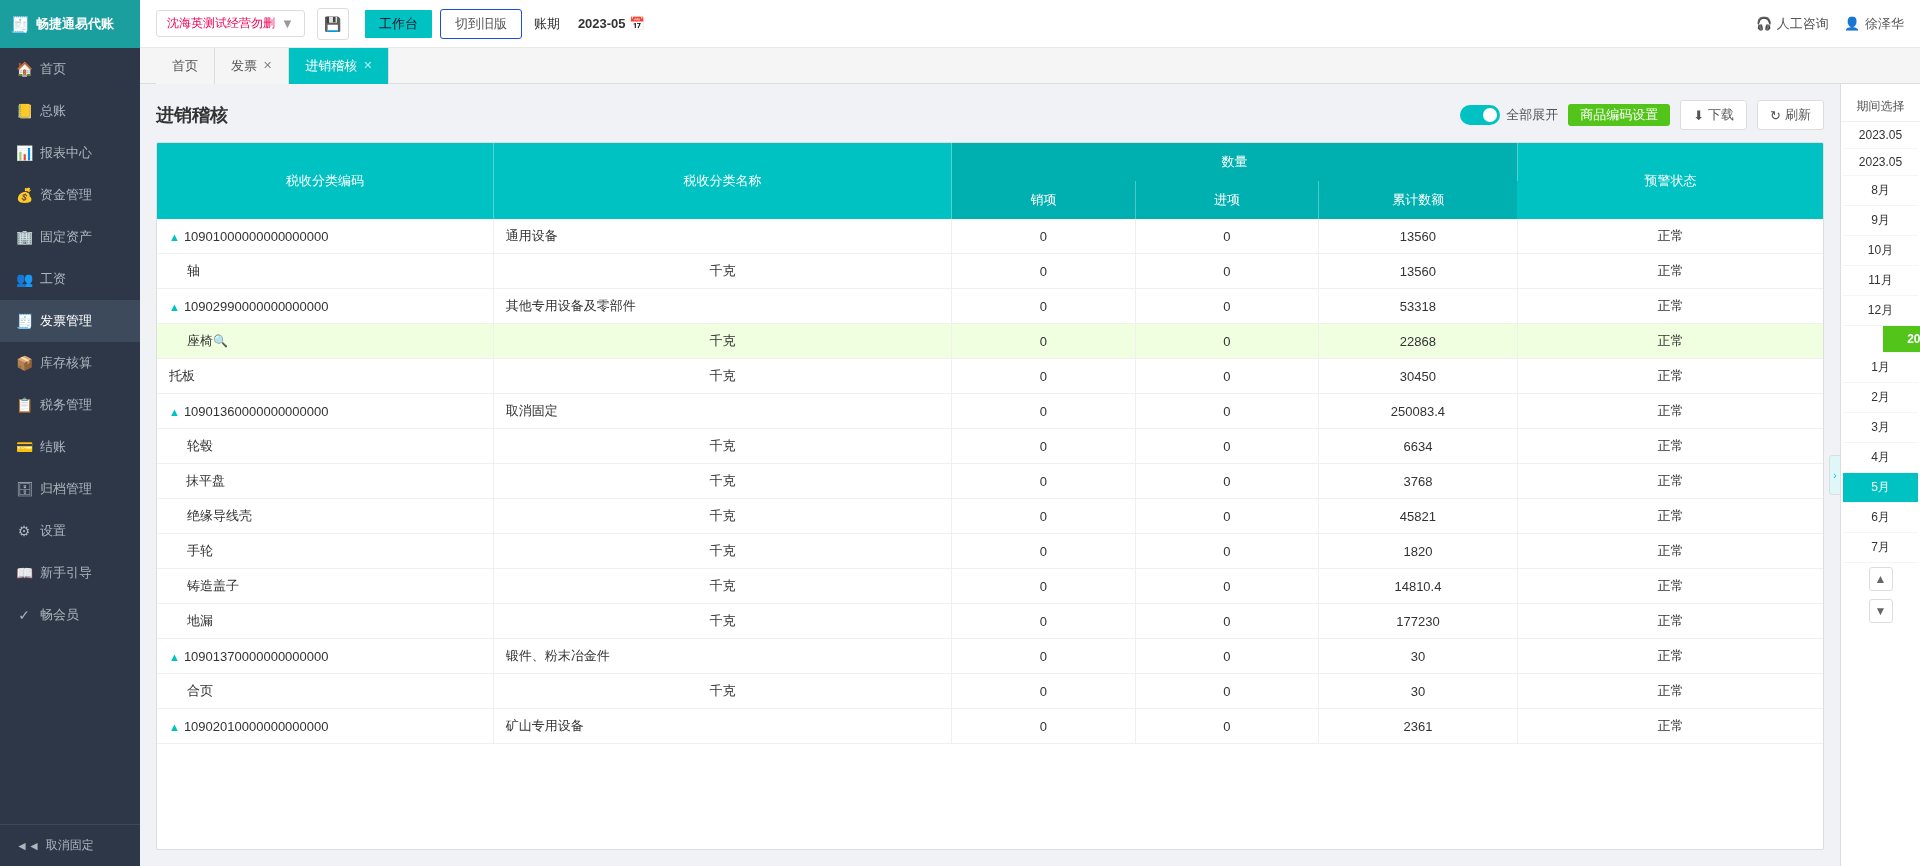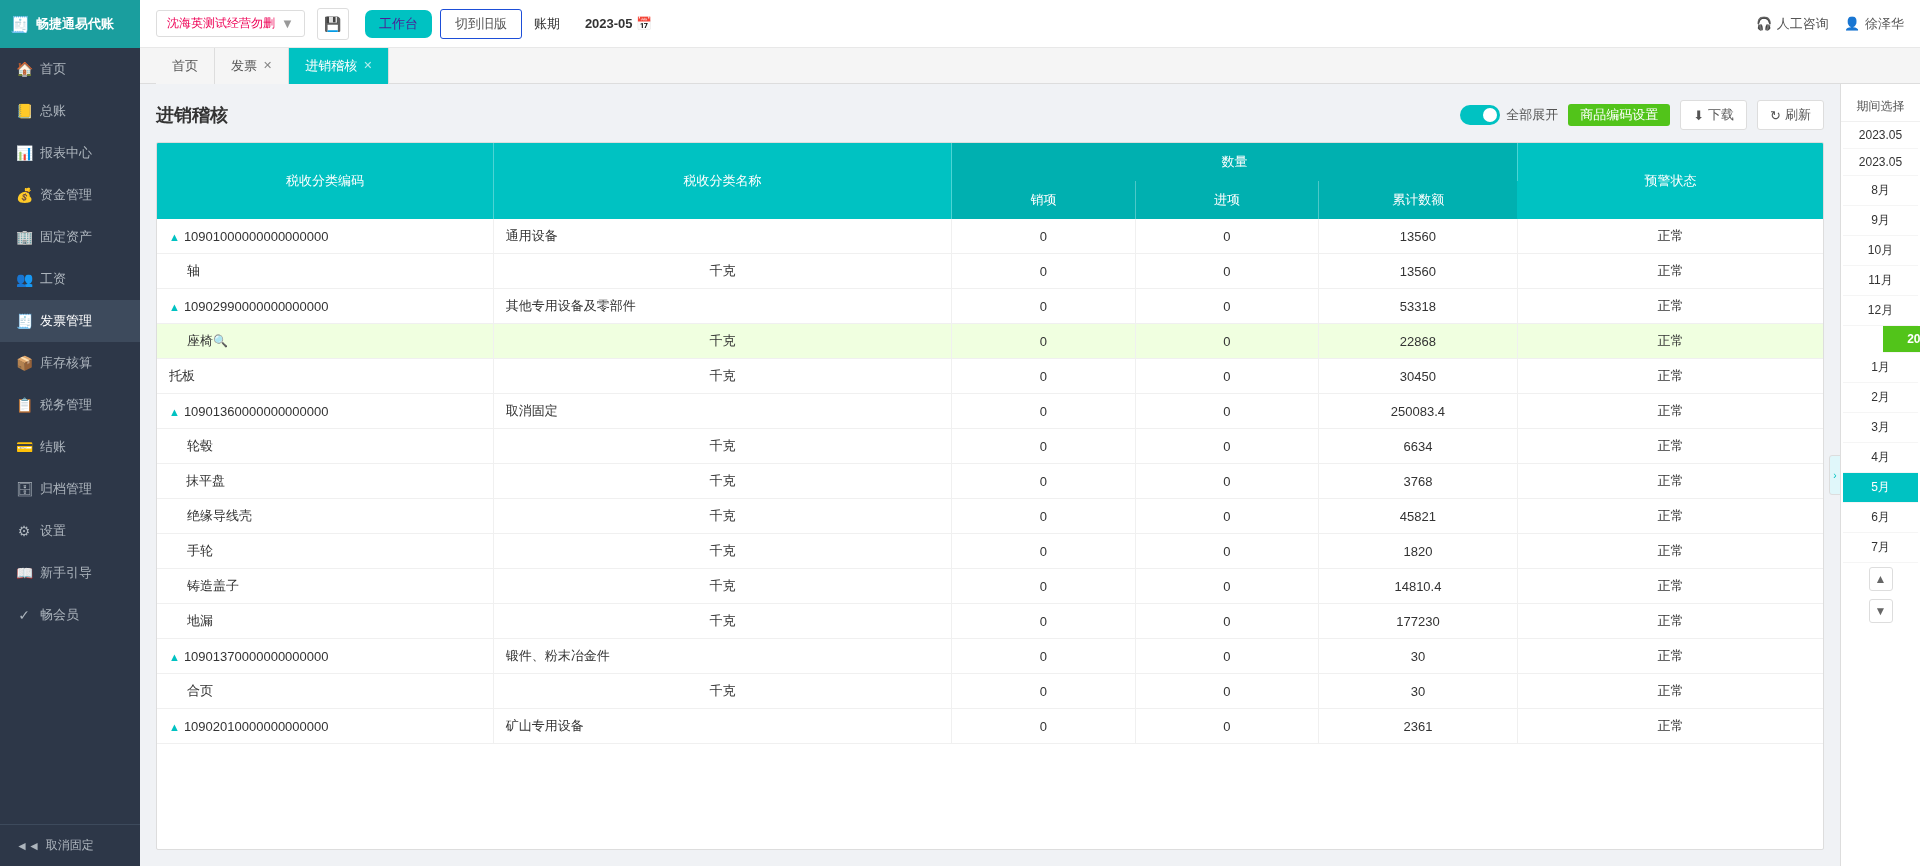--- a/index.html
+++ b/index.html
@@ -78,24 +78,24 @@
       color: #333;
       font-size: 13px;
       cursor: pointer;
       border: 1px solid #ddd;
       padding: 4px 10px;
       border-radius: 3px;
     }
     .topbar-actions { display: flex; align-items: center; gap: 8px; margin-left: 4px; }
     .btn-workspace {
       background: #00c2c2;
-      color: #4c1d95;
+      color: #0f172a;
       border: none;
       padding: 5px 14px;
-      border-radius: 7px;
+      border-radius: 1px;
       cursor: pointer;
       font-size: 13px;
     }
     .btn-switch-version {
       background: white;
       color: #555;
       border: 1px solid #1d4ed8;
       padding: 5px 14px;
       border-radius: 3px;
       cursor: pointer;
@@ -443,21 +443,21 @@
     </div>
     <div style="width:32px;height:32px;border:1px solid #ddd;border-radius:3px;display:flex;align-items:center;justify-content:center;cursor:pointer;">
       <span style="font-size:14px;">💾</span>
     </div>
     <div class="topbar-actions">
       <button class="btn-workspace">工作台</button>
       <button class="btn-switch-version">切到旧版</button>
     </div>
     <div class="topbar-period">
       <span>账期</span>
-      <span style="font-weight:bold;margin-left:21px;">2023-05</span>
+      <span style="font-weight:bold;margin-left:14px;">2023-05</span>
       <span style="cursor:pointer;">📅</span>
     </div>
     <div class="topbar-right">
       <div class="topbar-help">
         <span>🎧</span>
         <span>人工咨询</span>
       </div>
       <div class="topbar-user">
         <span>👤</span>
         <span>徐泽华</span>

